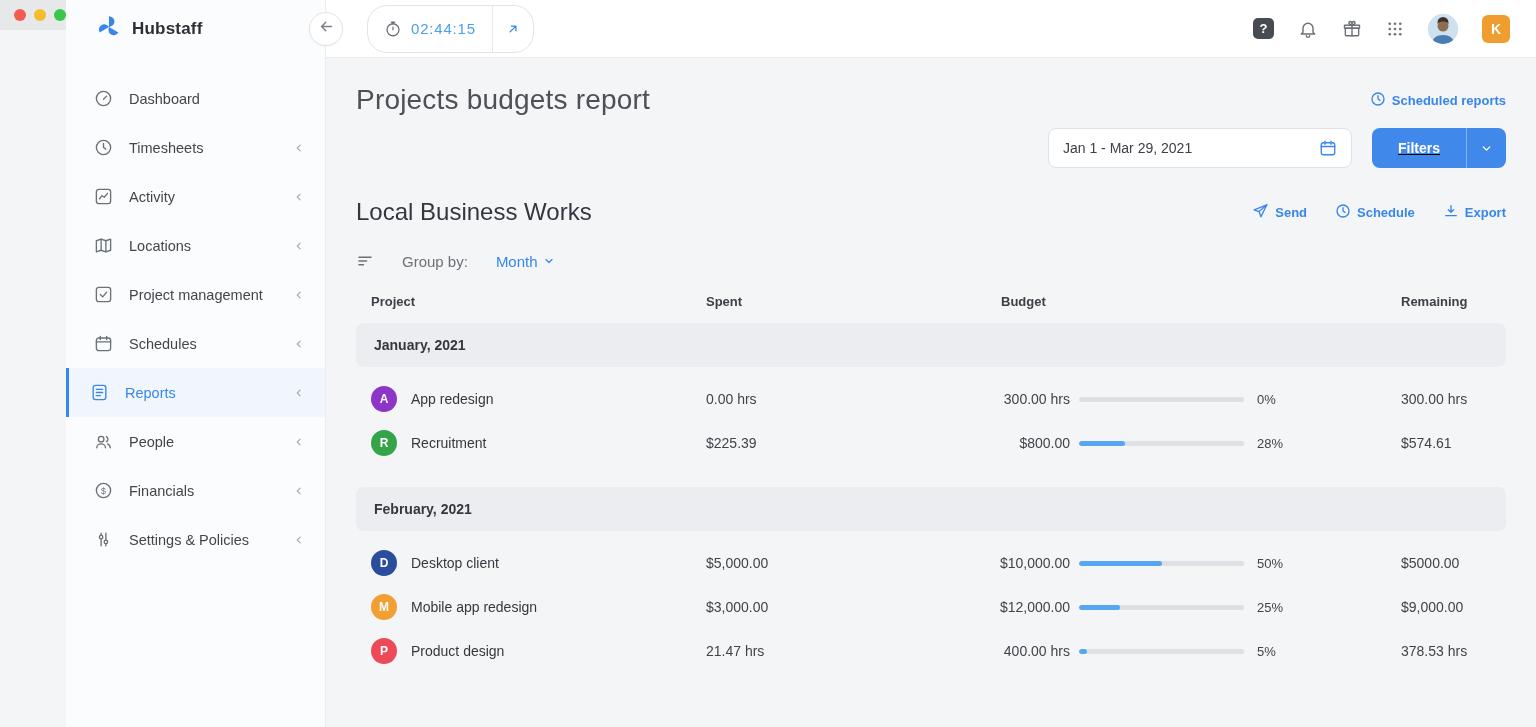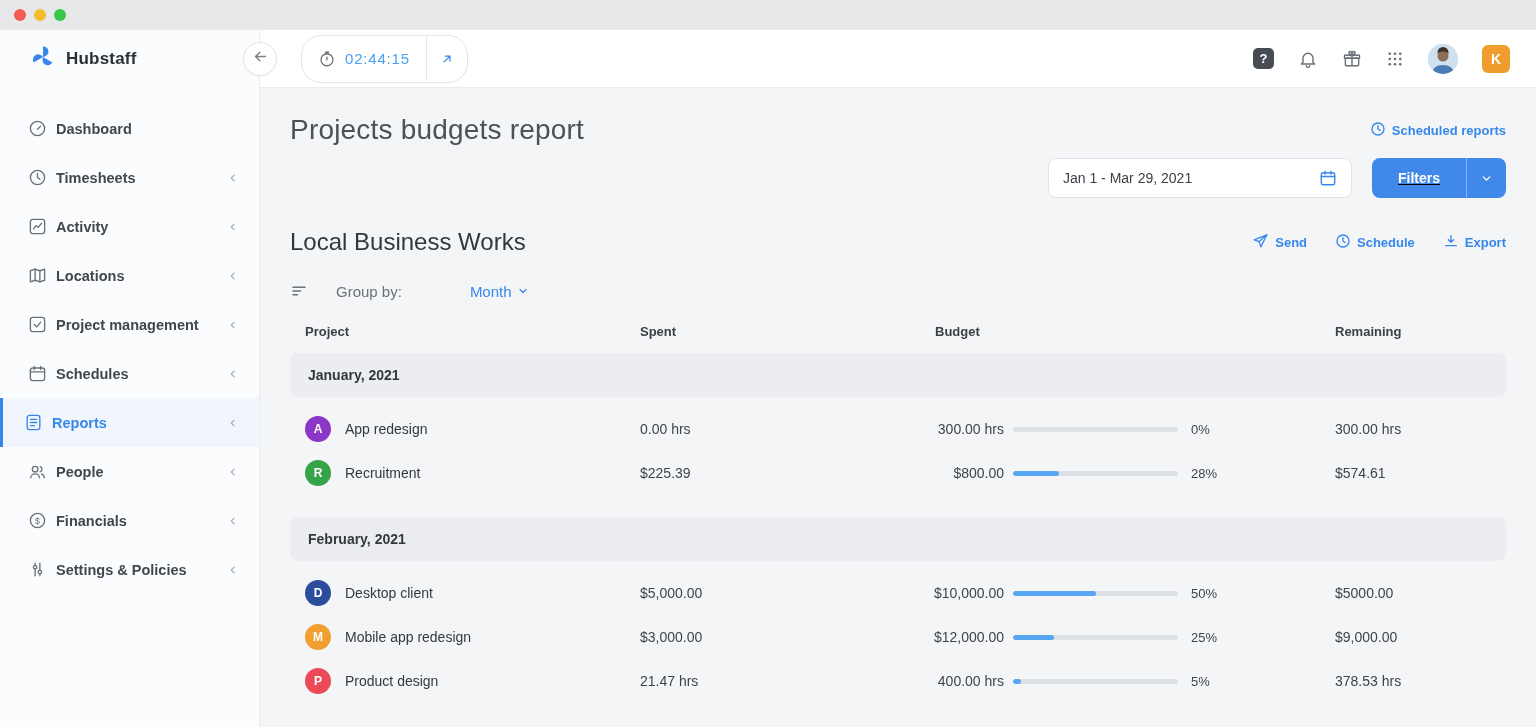--- a/index.html
+++ b/index.html
@@ -1,35 +1,35 @@
 <!DOCTYPE html>
 <html><head>
 <meta charset="utf-8">
 <style>
   * { margin:0; padding:0; box-sizing:border-box; }
   html,body { width:1536px; height:727px; }
   body { font-family:"Liberation Sans", sans-serif; background:#f4f5f7; -webkit-font-smoothing:antialiased; }
-  .screen { width:1536px; height:727px; overflow:hidden; position:relative; display:flex; flex-direction:column; }
+  .screen { width:1536px; height:727px; overflow:hidden; position:relative; display:flex; flex-direction:row; }
 
   
   .titlebar { height:30px; background:#e7e8ea; display:flex; align-items:center; padding-left:14px; gap:8px; flex:0 0 30px; }
   .tl-dot { width:12px; height:12px; border-radius:50%; }
 
   
   .app { flex:1; display:flex; min-height:0; }
 
   
   .sidebar { width:260px; flex:0 0 260px; background:#fbfcfd; border-right:1px solid #ececee; }
   .logo { display:flex; align-items:center; gap:10px; height:58px; padding-left:30px; }
   .logo-text { font-size:17px; font-weight:700; color:#2b3036; letter-spacing:.2px; }
   .nav { padding-top:16px; }
   .nav-item { display:flex; align-items:center; height:49px; padding:0 18px 0 27px; cursor:pointer; position:relative; color:#6b7177; }
   .nav-icon { width:20px; height:20px; display:flex; align-items:center; justify-content:center; }
   .nav-icon svg { stroke:currentColor; }
-  .nav-label { margin-left:9px; font-size:14.5px; font-weight:700; color:#41474d; flex:1; }
+  .nav-label { margin-left:16px; font-size:14.5px; font-weight:400; color:#41474d; flex:1; }
   .nav-chev { width:16px; height:16px; color:#a6abb1; display:flex; align-items:center; justify-content:center; }
   .nav-item.active { color:#3787eb; background:rgba(55,135,235,.05);padding-left:23px; }
   .nav-item.active::before { content:""; position:absolute; left:0; top:0; bottom:0; width:3px; background:#3787eb; }
   .nav-item.active .nav-label { color:#3787eb; }
 
   
   .main { flex:1; display:flex; flex-direction:column; min-width:0; }
   .topbar { height:58px; flex:0 0 58px; background:#fff; border-bottom:1px solid #eaecee; display:flex; align-items:center; padding-right:26px; }
   .back-btn { width:34px; height:34px; border-radius:50%; background:#fff; border:1px solid #e2e4e8; margin-left:-17px; display:flex; align-items:center; justify-content:center; cursor:pointer; box-shadow:0 1px 2px rgba(0,0,0,.04); color:#7a8087; }
   .timer-pill { margin-left:24px; height:48px; border:1px solid #e2e4e8; border-radius:20px; background:#fff; display:flex; align-items:center; overflow:hidden; }
@@ -56,21 +56,21 @@
   .filters-main { background:#4089ea; color:#fff; font-size:14px; font-weight:600; display:flex; align-items:center; padding:0 26px; }
   .filters-caret { background:#4089ea; border-left:1px solid rgba(255,255,255,.35); width:40px; display:flex; align-items:center; justify-content:center; color:#fff; }
 
   .report-head { display:flex; align-items:center; margin-top:30px; }
   .org-title { font-size:24px; font-weight:500; color:#33383e; flex:1; }
   .actions { display:flex; align-items:center; gap:28px; }
 
   .groupby { display:flex; align-items:center; gap:28px; margin-top:26px; }
   .sort-icon { color:#6b7177; display:flex; }
   .groupby-label { font-size:15px; color:#6b7177; }
-  .groupby-value { font-size:15px; color:#3787eb; font-weight:500; display:flex; align-items:center; gap:5px; cursor:pointer;margin-left:40px; }
+  .groupby-value { font-size:15px; color:#3787eb; font-weight:500; display:flex; align-items:center; gap:5px; cursor:pointer; }
 
   .thead, .trow { display:grid; grid-template-columns:335px 290px 405px 1fr; align-items:center; padding-left:15px; }
   .thead { margin-top:24px; padding-bottom:14px; }
   .th { font-size:13px; font-weight:700; color:#3c4147; }
   .th-budget { padding-left:5px; }
 
   .group-bar { height:44px; background:#ebedf0; border-radius:8px; display:flex; align-items:center; padding-left:18px; margin-bottom:10px; }
   .group-label { font-size:14px; font-weight:600; color:#33383e; }
   .group-section { margin-bottom:22px; }
 

